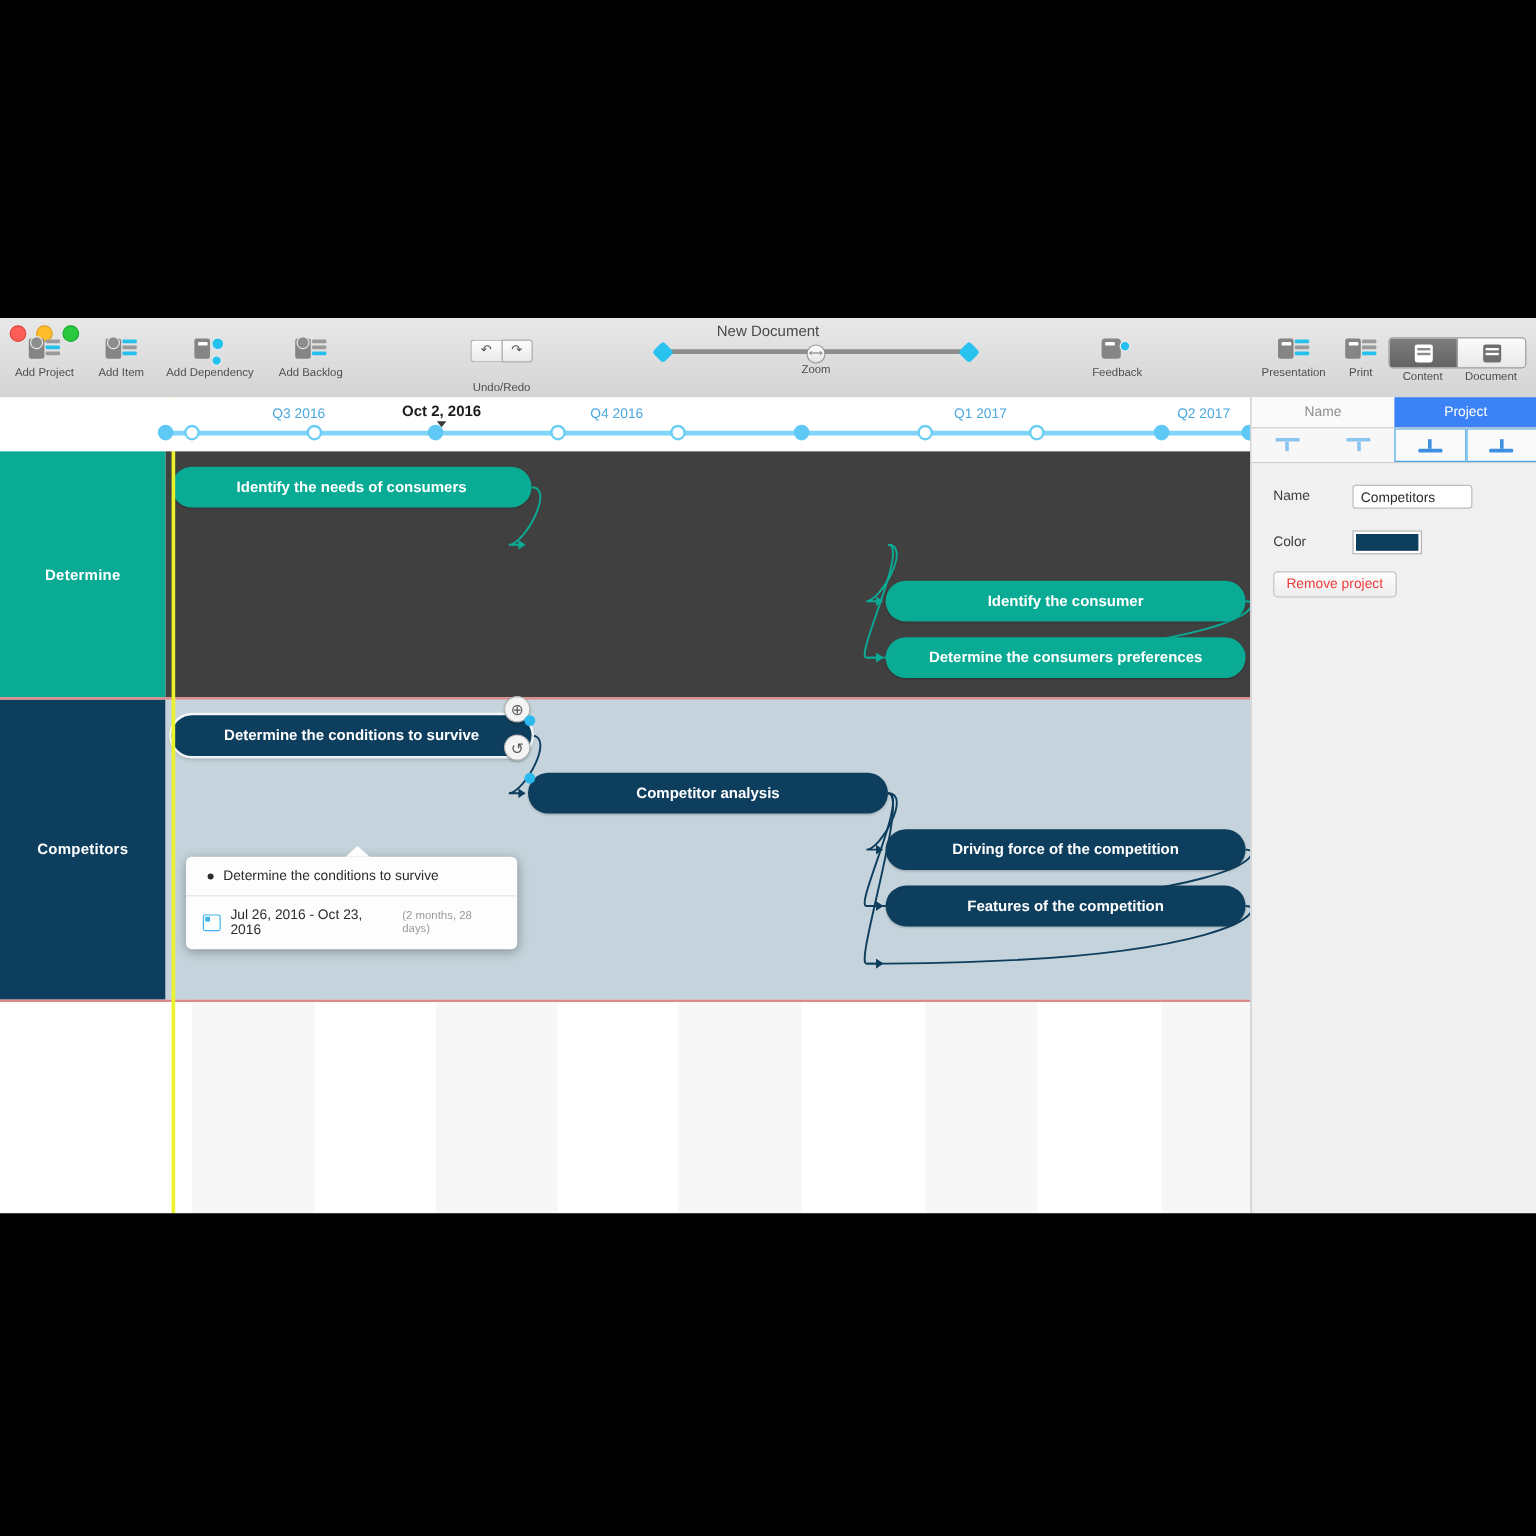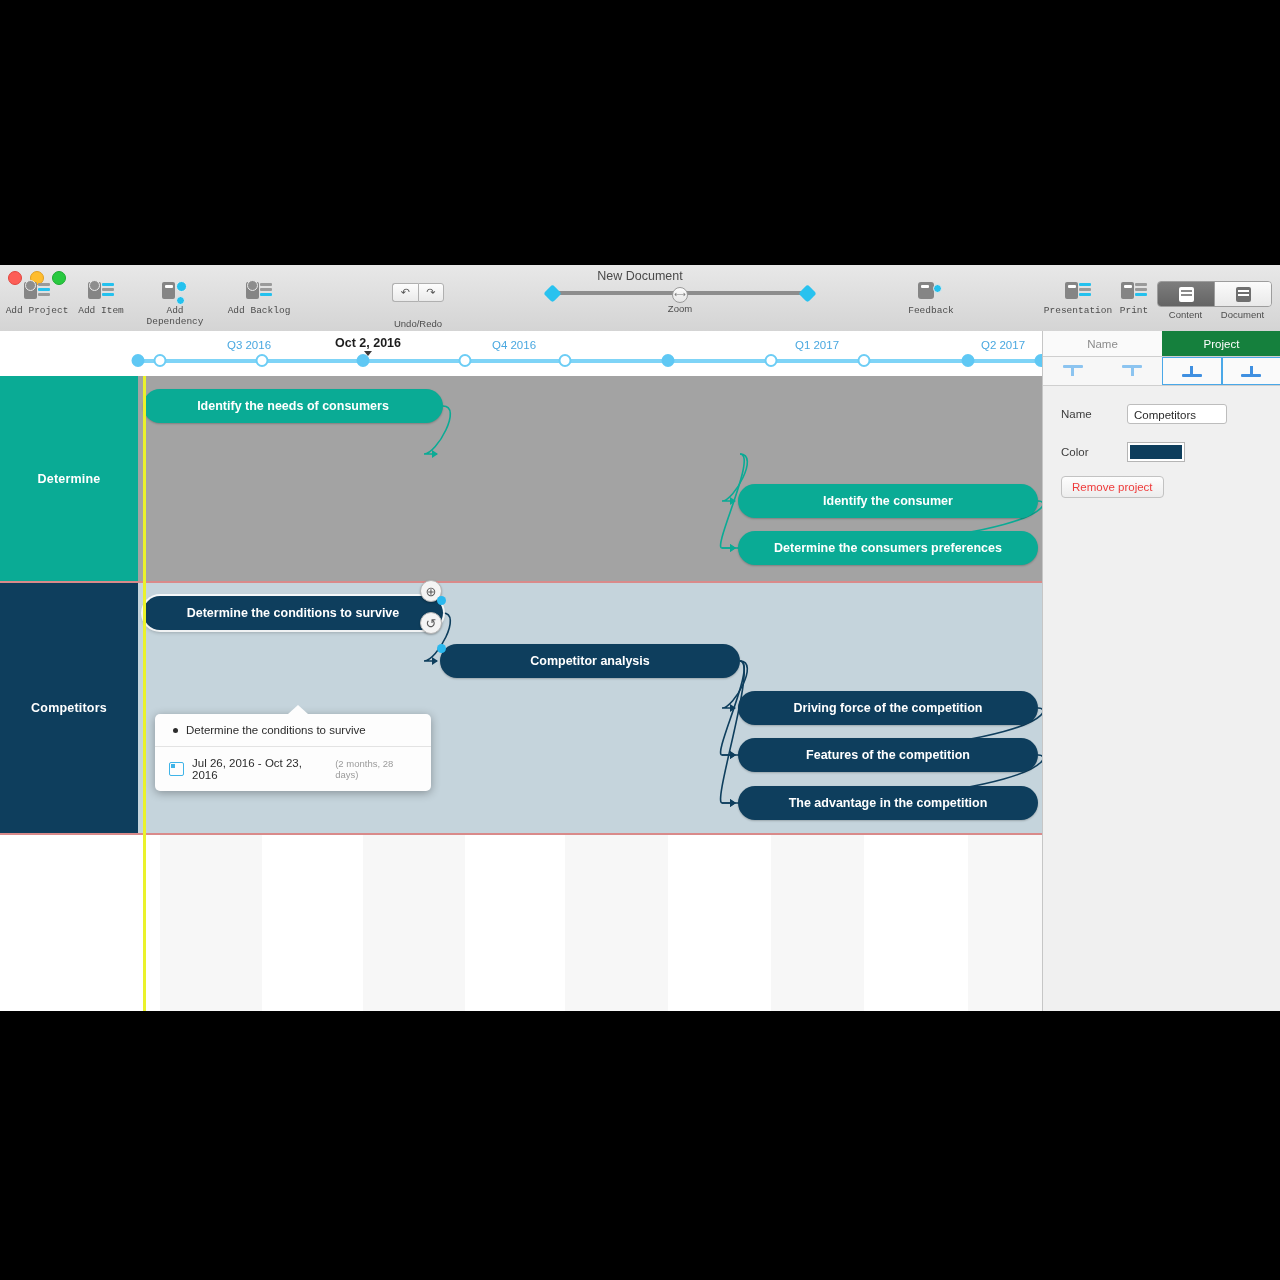--- a/index.html
+++ b/index.html
@@ -31,21 +31,20 @@
   .l-green{background:#28c93f;border:1px solid #1bab31;}
 
   .doc-title {
     position:absolute; top:4px; left:0; width:1280px; text-align:center;
     font-size:12.5px; color:#4a4a4a;
   }
 
   .tb-item {
     position:absolute; top:16px; width:74px; text-align:center;
     cursor:default;
-    font-family:Liberation Mono, monospace;
   }
   .tb-item .tb-label { font-size:9.5px; color:#4d4d4d; margin-top:2px; display:block; }
   .tb-icon { display:block; margin:0 auto; height:22px; width:26px; position:relative; }
 
   
   .ic-doc {
     position:absolute; left:0; top:1px; width:13px; height:17px;
     background:#858585; border-radius:2px;
   }
   .ic-doc:after{
@@ -159,21 +158,21 @@
   .today-line { position:absolute; top:0; bottom:0; width:3px; background:#eaf22a; }
   .lane-sep { position:absolute; left:0; width:1042px; height:2px; background:#cfcfcf;}
   .sel-border{ position:absolute; left:0; width:1042px; height:2px; background:#d98a8a;}
 
   
   .inspector { position:absolute; left:1042px; top:66px; width:238px; height:680px;
                background:#f0f0f0; border-left:1px solid #c6c6c6;}
   .insp-tabs { display:flex; height:26px; }
   .insp-tab { flex:1; display:flex; align-items:center; justify-content:center;
               font-size:11.5px; color:#8c8c8c; background:#fafafa; border-bottom:1px solid #cfcfcf;}
-  .insp-tab.active { background:#15803d; color:#fff;}
+  .insp-tab.active { background:#3b82f6; color:#fff;}
   .align-row { display:flex; height:28px; background:#f7f7f7; border-bottom:1px solid #cfcfcf;}
   .align-btn { flex:1; display:flex; align-items:center; justify-content:center;}
   .align-btn.group { background:#fafafa; box-shadow: inset 0 0 0 1px #4aa8e8;}
   .al-ic{ width:20px;height:14px;position:relative;}
   .al-ic .tbar{position:absolute;left:0;right:0;height:3px;background:#3f8fe0;border-radius:1px;}
   .al-ic .stem{position:absolute;left:8.5px;width:3px;background:#3f8fe0;}
   .al-ic.down .tbar{top:1px;} .al-ic.down .stem{top:4px;height:8px;background:#8cc4f0;}
   .al-ic.down .tbar{background:#8cc4f0;}
   .al-ic.up .tbar{bottom:1px;} .al-ic.up .stem{bottom:4px;height:8px;}
 
@@ -328,21 +327,21 @@
         <div class="stripe" style="left: 22px; width: 102px;"></div>
         <div class="stripe" style="left: 225px; width: 102px;"></div>
         <div class="stripe" style="left: 427px; width: 103px;"></div>
         <div class="stripe" style="left: 633px; width: 93px;"></div>
         <div class="stripe" style="left: 830px; width: 74px;"></div>
       </div>
 
     <div id="lanes">
         <div class="lane" style="top: 45px; height: 205px;">
           <div class="lane-head" style="background: rgb(10, 171, 149);">Determine</div>
-          <div class="lane-body" style="background: #a3a3a3;">
+          <div class="lane-body" style="background: #404040;">
             <svg width="904" height="205" style="position: absolute; left: 0px; top: 0px;">
               <path d="M305,30 C325,30 299,78 286,78 L299,78" fill="none" stroke="#0aab95" stroke-width="1.6"></path>
               <path d="M300,78 l-6,-4 l0,8 z" fill="#0aab95"></path>
               <path d="M602,78 C622,78 596,125 584,125 L597,125" fill="none" stroke="#0aab95" stroke-width="1.6"></path>
               <path d="M598,125 l-6,-4 l0,8 z" fill="#0aab95"></path>
               <path d="M900,125 C920,125 894,172 584,172 L597,172" fill="none" stroke="#0aab95" stroke-width="1.6"></path>
               <path d="M598,172 l-6,-4 l0,8 z" fill="#0aab95"></path>
               <path d="M602,78 C620,78 574,172 584,172 L597,172" fill="none" stroke="#0aab95" stroke-width="1.6"></path>
               <path d="M598,172 l-6,-4 l0,8 z" fill="#0aab95"></path>
             </svg>
@@ -366,21 +365,20 @@
               <path d="M598,220 l-6,-4 l0,8 z" fill="#0e3e5d"></path>
               <path d="M602,78 C620,78 574,172 584,172 L597,172" fill="none" stroke="#0e3e5d" stroke-width="1.6"></path>
               <path d="M598,172 l-6,-4 l0,8 z" fill="#0e3e5d"></path>
               <path d="M602,78 C620,78 574,220 584,220 L597,220" fill="none" stroke="#0e3e5d" stroke-width="1.6"></path>
               <path d="M598,220 l-6,-4 l0,8 z" fill="#0e3e5d"></path>
             </svg>
             <div class="bar navy sel" style="left: 5px; width: 300px; top: 13px;">Determine the conditions to survive</div>
             <div class="bar navy" style="left: 302px; width: 300px; top: 61px;">Competitor analysis</div>
             <div class="bar navy" style="left: 600px; width: 300px; top: 155px;">Features of the competition</div>
             <div class="bar navy" style="left: 600px; width: 300px; top: 108px;">Driving force of the competition</div>
-            <div class="bar navy" style="left: 600px; width: 300px; top: 203px;">The advantage in the competition</div>
           </div>
         </div>
         <div class="sel-border" style="top: 250px;"></div>
         <div class="sel-border" style="top: 502px;"></div>
       </div>
 
     <div class="today-line" id="todayline" style="left: 143px; background: rgb(234, 242, 42);"></div>
 
     <div class="tl-header">
       <div class="tl-line"></div>

